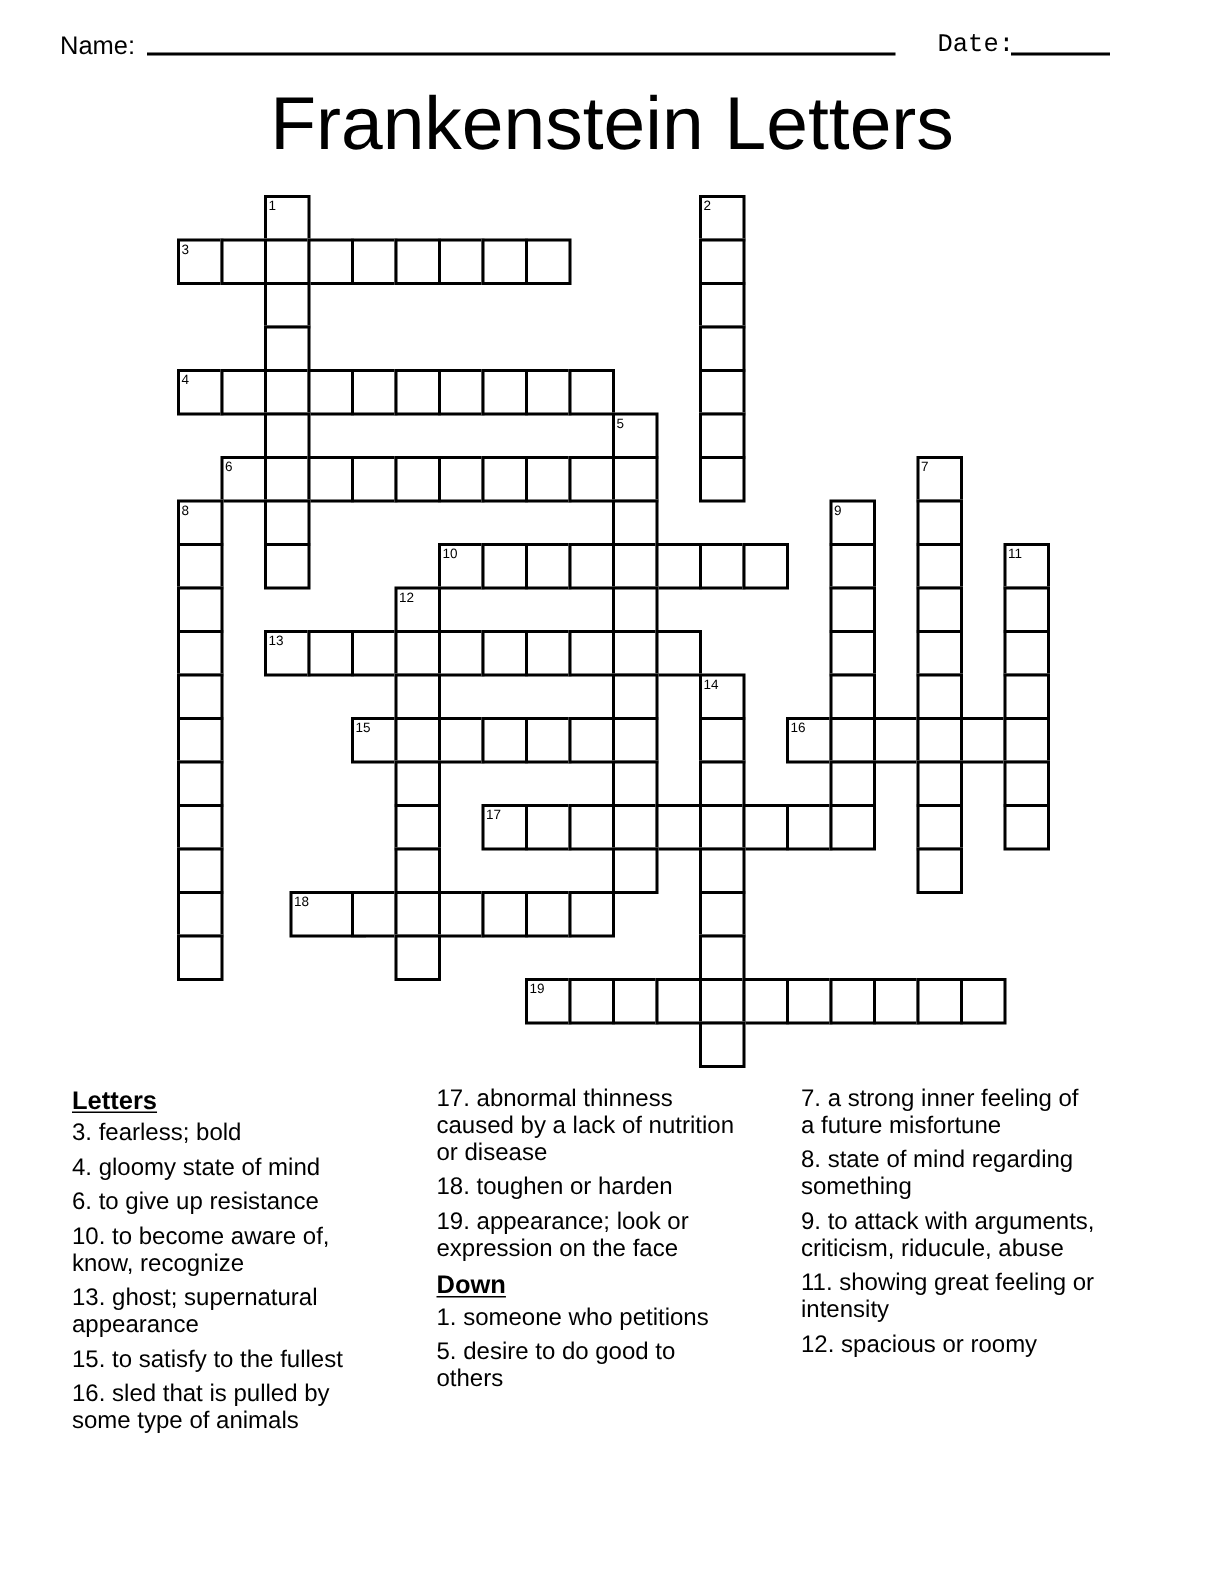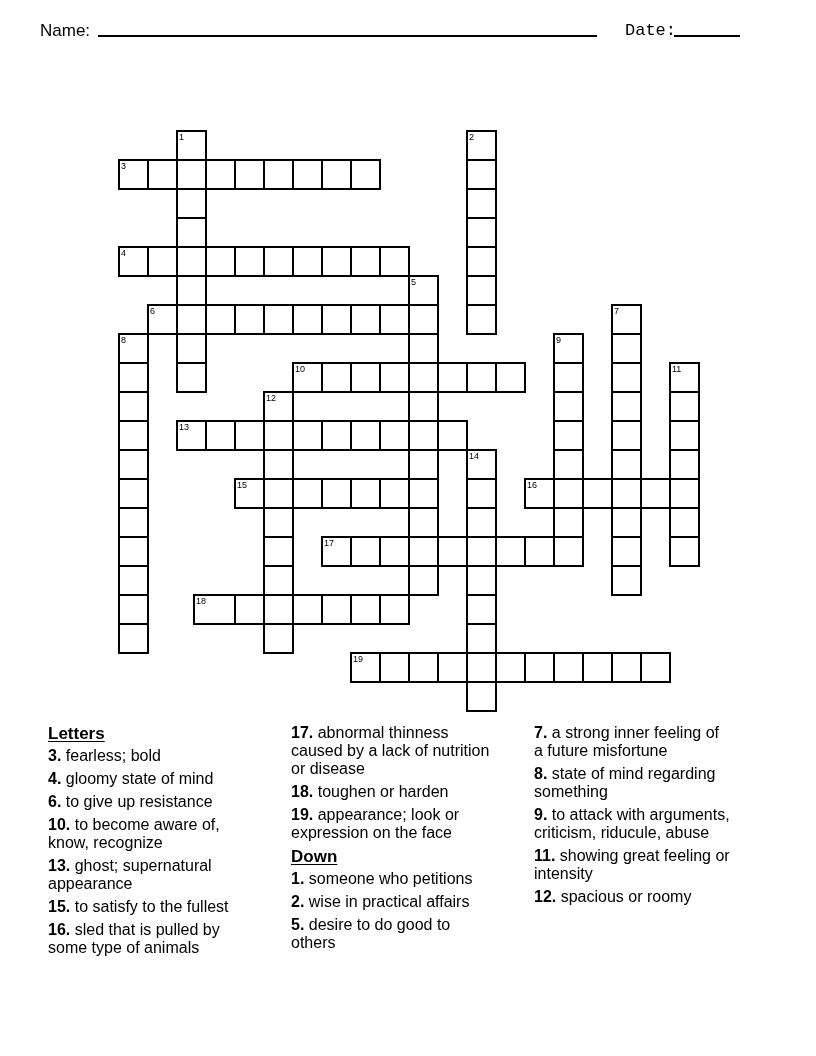--- a/index.html
+++ b/index.html
@@ -21,34 +21,35 @@
   .cell{position:absolute;width:31px;height:31px;border:2px solid #000;
         box-sizing:border-box;background:#fff;}
   .cnum{position:absolute;top:0px;left:1px;font-size:9px;line-height:10px;color:#000;}
 
   
   .cluecol{position:absolute;top:704px;font-size:16px;line-height:18px;}
   #cluecol0{left:48px;width:200px;}
   #cluecol1{left:291px;width:200px;}
   #cluecol2{left:534px;width:196px;}
   .clue{margin-bottom:5px;}
-  .clue b{font-weight:700;}
+  .clue b{font-weight:400;}
   .clue-header{font-weight:700;font-size:17px;line-height:19px;
                text-decoration:underline;text-underline-offset:2px;margin-bottom:4px;}
 </style>
 </head>
 <body>
 
 <div class="page">
 
   <span class="name-label">Name:</span>
   <div class="name-line"></div>
   <span class="date-label">Date:</span>
   <div class="date-line"></div>
 
+  <div class="title">Frankenstein Letters</div>
 
   <div id="grid">
       <div class="cell" style="left: 58px; top: 0px;">
         <span class="cnum">1</span>
       </div>
       <div class="cell" style="left: 348px; top: 0px;">
         <span class="cnum">2</span>
       </div>
       <div class="cell" style="left: 0px; top: 29px;">
         <span class="cnum">3</span>
@@ -244,21 +245,20 @@
       <div class="clue"><b>13.</b> ghost; supernatural appearance</div>
       <div class="clue"><b>15.</b> to satisfy to the fullest</div>
       <div class="clue"><b>16.</b> sled that is pulled by some type of animals</div>
     </div>
   <div class="cluecol" id="cluecol1">
       <div class="clue"><b>17.</b> abnormal thinness caused by a lack of nutrition or disease</div>
       <div class="clue"><b>18.</b> toughen or harden</div>
       <div class="clue"><b>19.</b> appearance; look or expression on the face</div>
       <div class="clue-header">Down</div>
       <div class="clue"><b>1.</b> someone who petitions</div>
-      <div class="clue"><b>2.</b> wise in practical affairs</div>
       <div class="clue"><b>5.</b> desire to do good to others</div>
     </div>
   <div class="cluecol" id="cluecol2">
       <div class="clue"><b>7.</b> a strong inner feeling of a future misfortune</div>
       <div class="clue"><b>8.</b> state of mind regarding something</div>
       <div class="clue"><b>9.</b> to attack with arguments, criticism, riducule, abuse</div>
       <div class="clue"><b>11.</b> showing great feeling or intensity</div>
       <div class="clue"><b>12.</b> spacious or roomy</div>
     </div>
 

